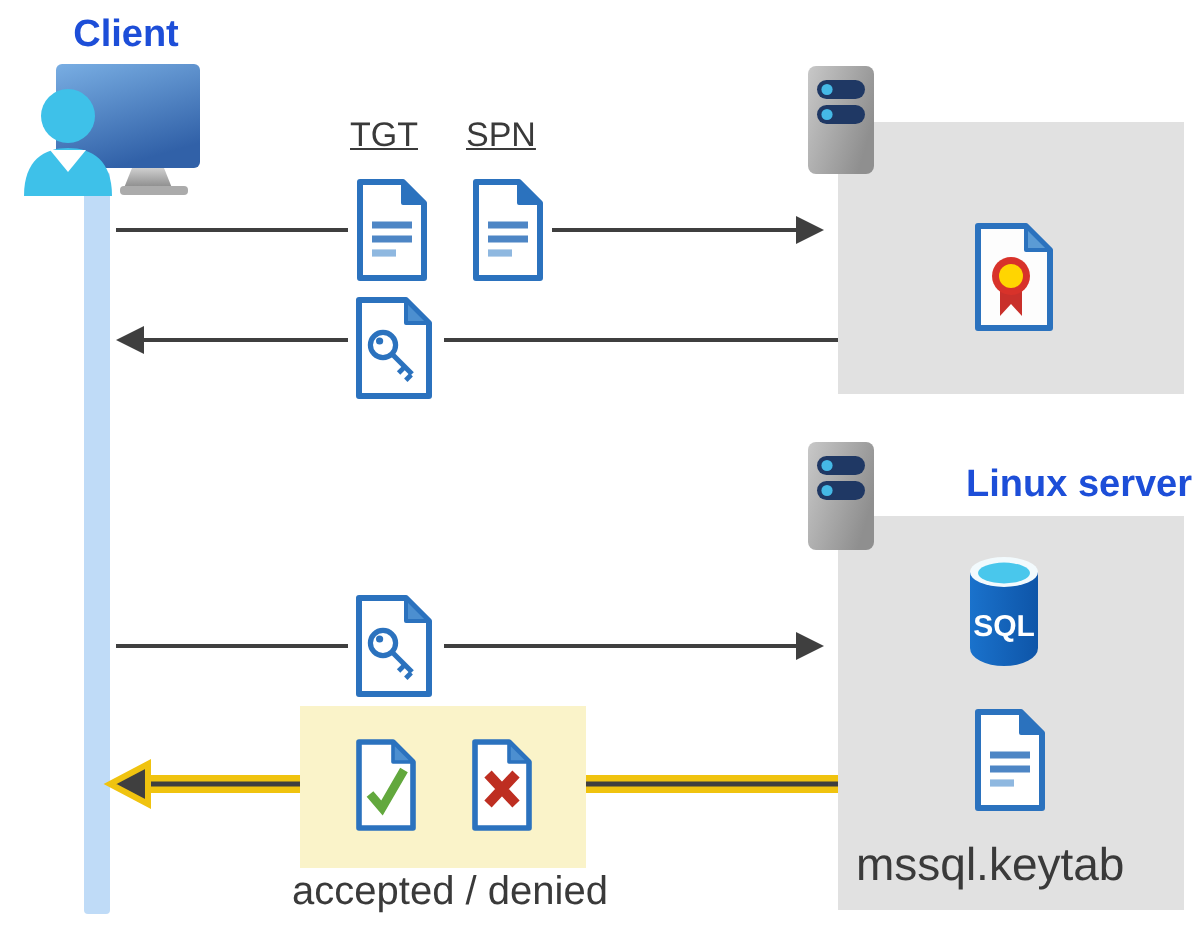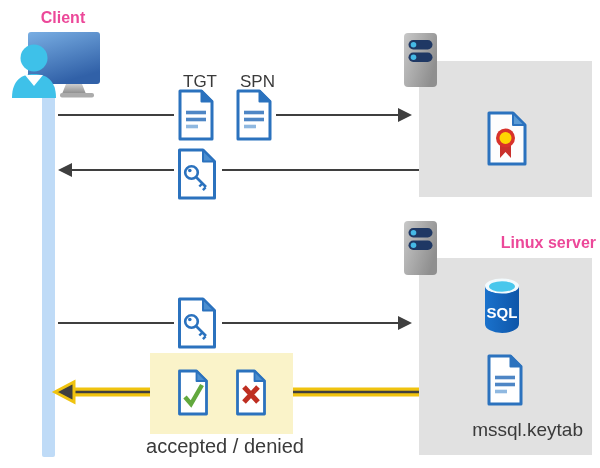--- a/index.html
+++ b/index.html
@@ -6,28 +6,28 @@
   .stage{
     position:relative;width:600px;height:468px;background:#ffffff;
     font-family:"Liberation Sans",sans-serif;overflow:hidden;
   }
   .abs{position:absolute;}
   .graybox{background:#e1e1e1;}
   .dc-box{left:419px;top:61px;width:173px;height:136px;}
   .linux-box{left:419px;top:258px;width:173px;height:197px;}
   .timeline{left:42px;top:86px;width:13px;height:371px;background:#bfdbf7;border-radius:2px;}
   .highlight{left:150px;top:353px;width:143px;height:81px;background:#faf3c9;}
-  .title{font-weight:700;font-size:16px;color:#ec4899;line-height:25px;}
+  .title{font-weight:700;font-size:19px;color:#1d4ed8;line-height:25px;}
   .client-title{left:20px;top:5px;width:86px;text-align:center;}
   .dc-title{left:456px;top:8px;width:120px;}
   .linux-title{left:456px;top:230px;width:140px;text-align:right;}
-  .ticket-label{top:72px;width:42px;text-align:right;font-size:17px;color:#3a3a3a;}
+  .ticket-label{top:58px;width:42px;text-align:left;font-size:17px;color:#3a3a3a;text-decoration:underline;}
   .tgt-label{left:175px;}
   .spn-label{left:233px;}
-  .keytab-label{left:428px;top:419px;width:155px;text-align:right;font-size:19px;color:#3a3a3a;}
+  .keytab-label{left:428px;top:419px;width:155px;text-align:left;font-size:23px;color:#3a3a3a;}
   .result-caption{left:130px;top:435px;width:190px;text-align:center;font-size:20px;color:#3a3a3a;}
   svg{display:block;}
 </style>
 </head>
 <body>
 
 <div class="stage">
 
   <div class="abs graybox dc-box"></div>
   <div class="abs graybox linux-box"></div>

